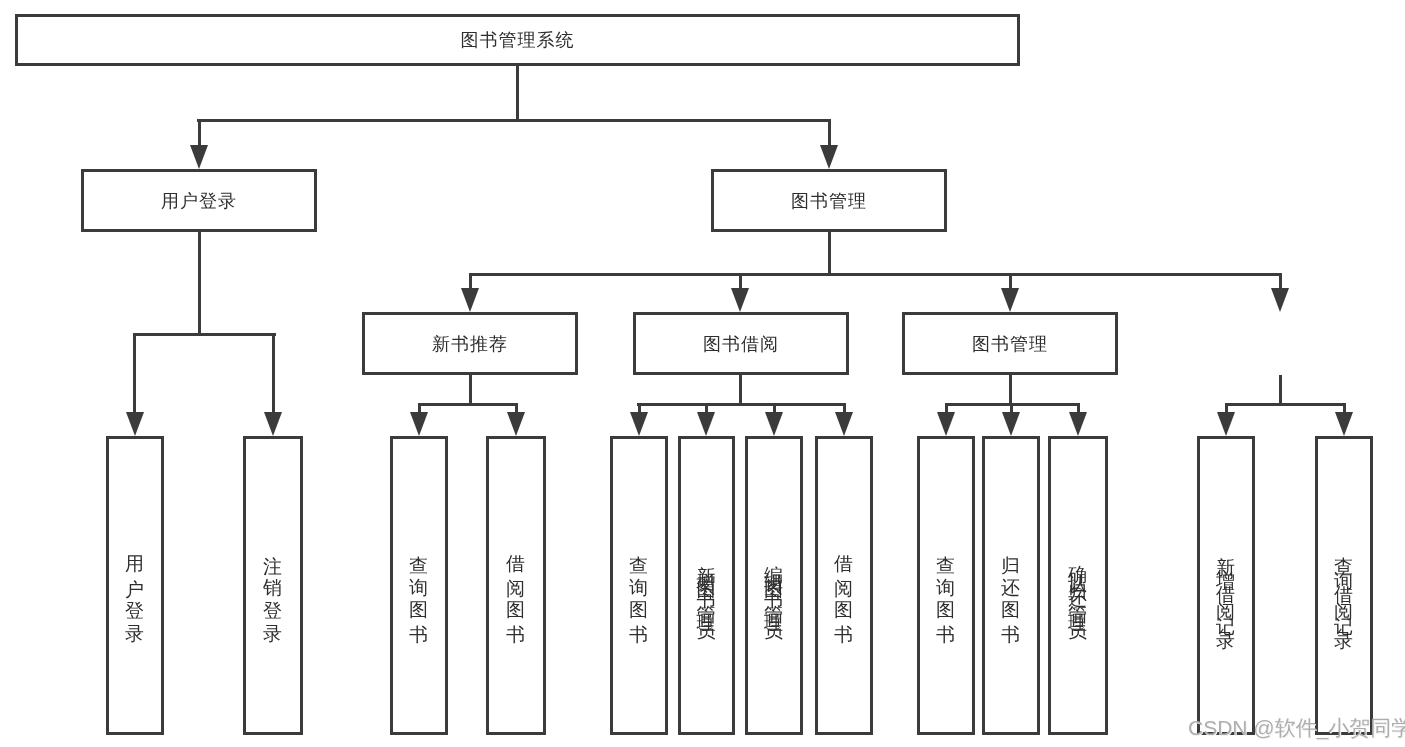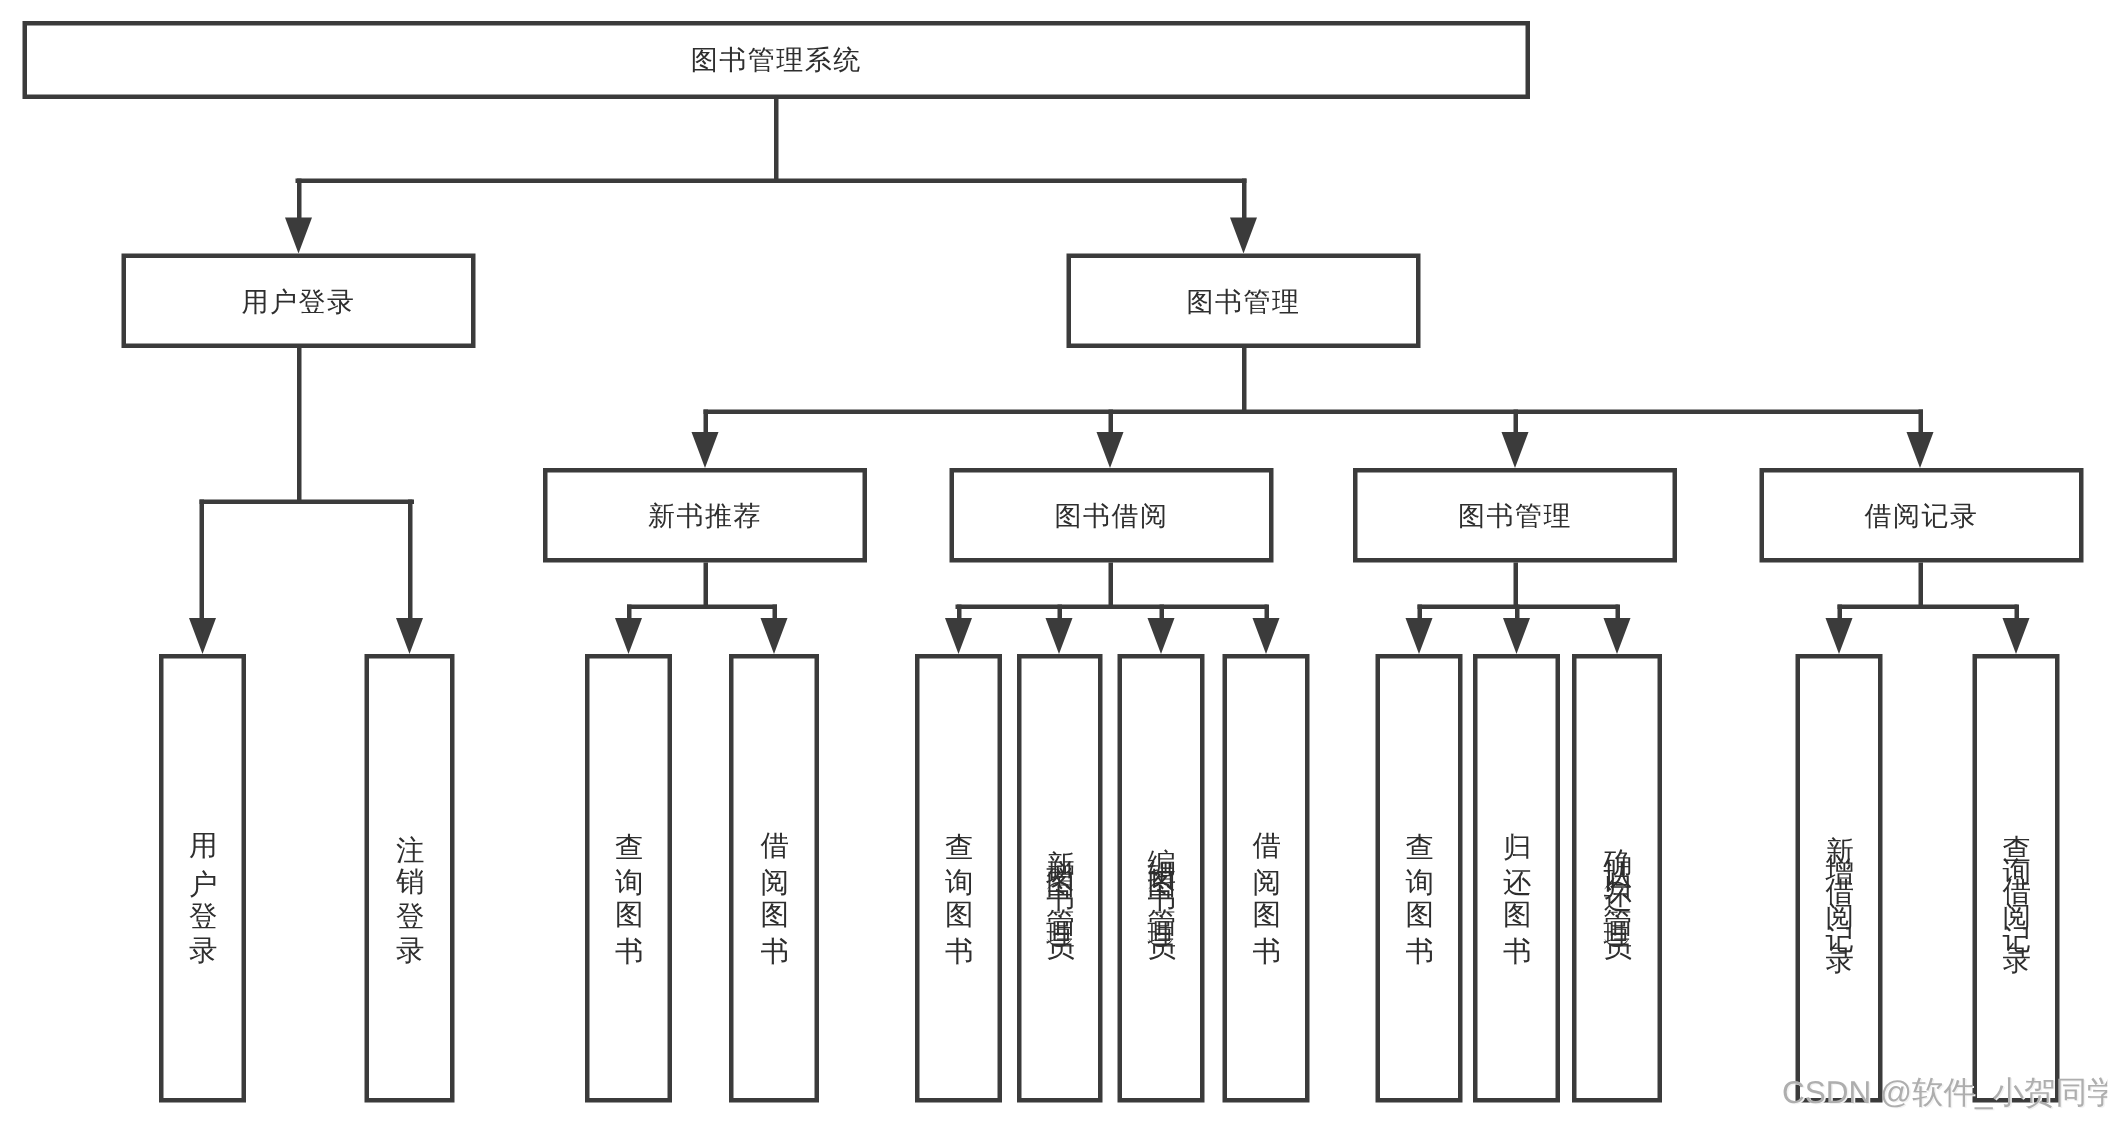--- a/index.html
+++ b/index.html
@@ -78,23 +78,20 @@
 
   <div class="box" style="left:633px;top:312px;width:216px;height:63px;">
     <span>图书借阅</span>
   </div>
   <div class="box" style="left:362px;top:312px;width:216px;height:63px;">
     <span>新书推荐</span>
   </div>
   <div class="box" style="left:902px;top:312px;width:216px;height:63px;">
     <span>图书管理</span>
   </div>
-  <div class="box" style="left:1173px;top:312px;width:216px;height:63px;">
-    <span>借阅记录</span>
-  </div>
 
   <div class="vl" style="left:469px;top:375px;height:30px;"></div>
   <div class="hl" style="left:418px;top:403px;width:100px;"></div>
   <div class="vl" style="left:418px;top:403px;height:12px;"></div>
   <div class="arr" style="left:410px;top:412px;"></div>
   <div class="vl" style="left:515px;top:403px;height:12px;"></div>
   <div class="arr" style="left:507px;top:412px;"></div>
 
   <div class="vl" style="left:739px;top:375px;height:30px;"></div>
   <div class="hl" style="left:637px;top:403px;width:208px;"></div>

